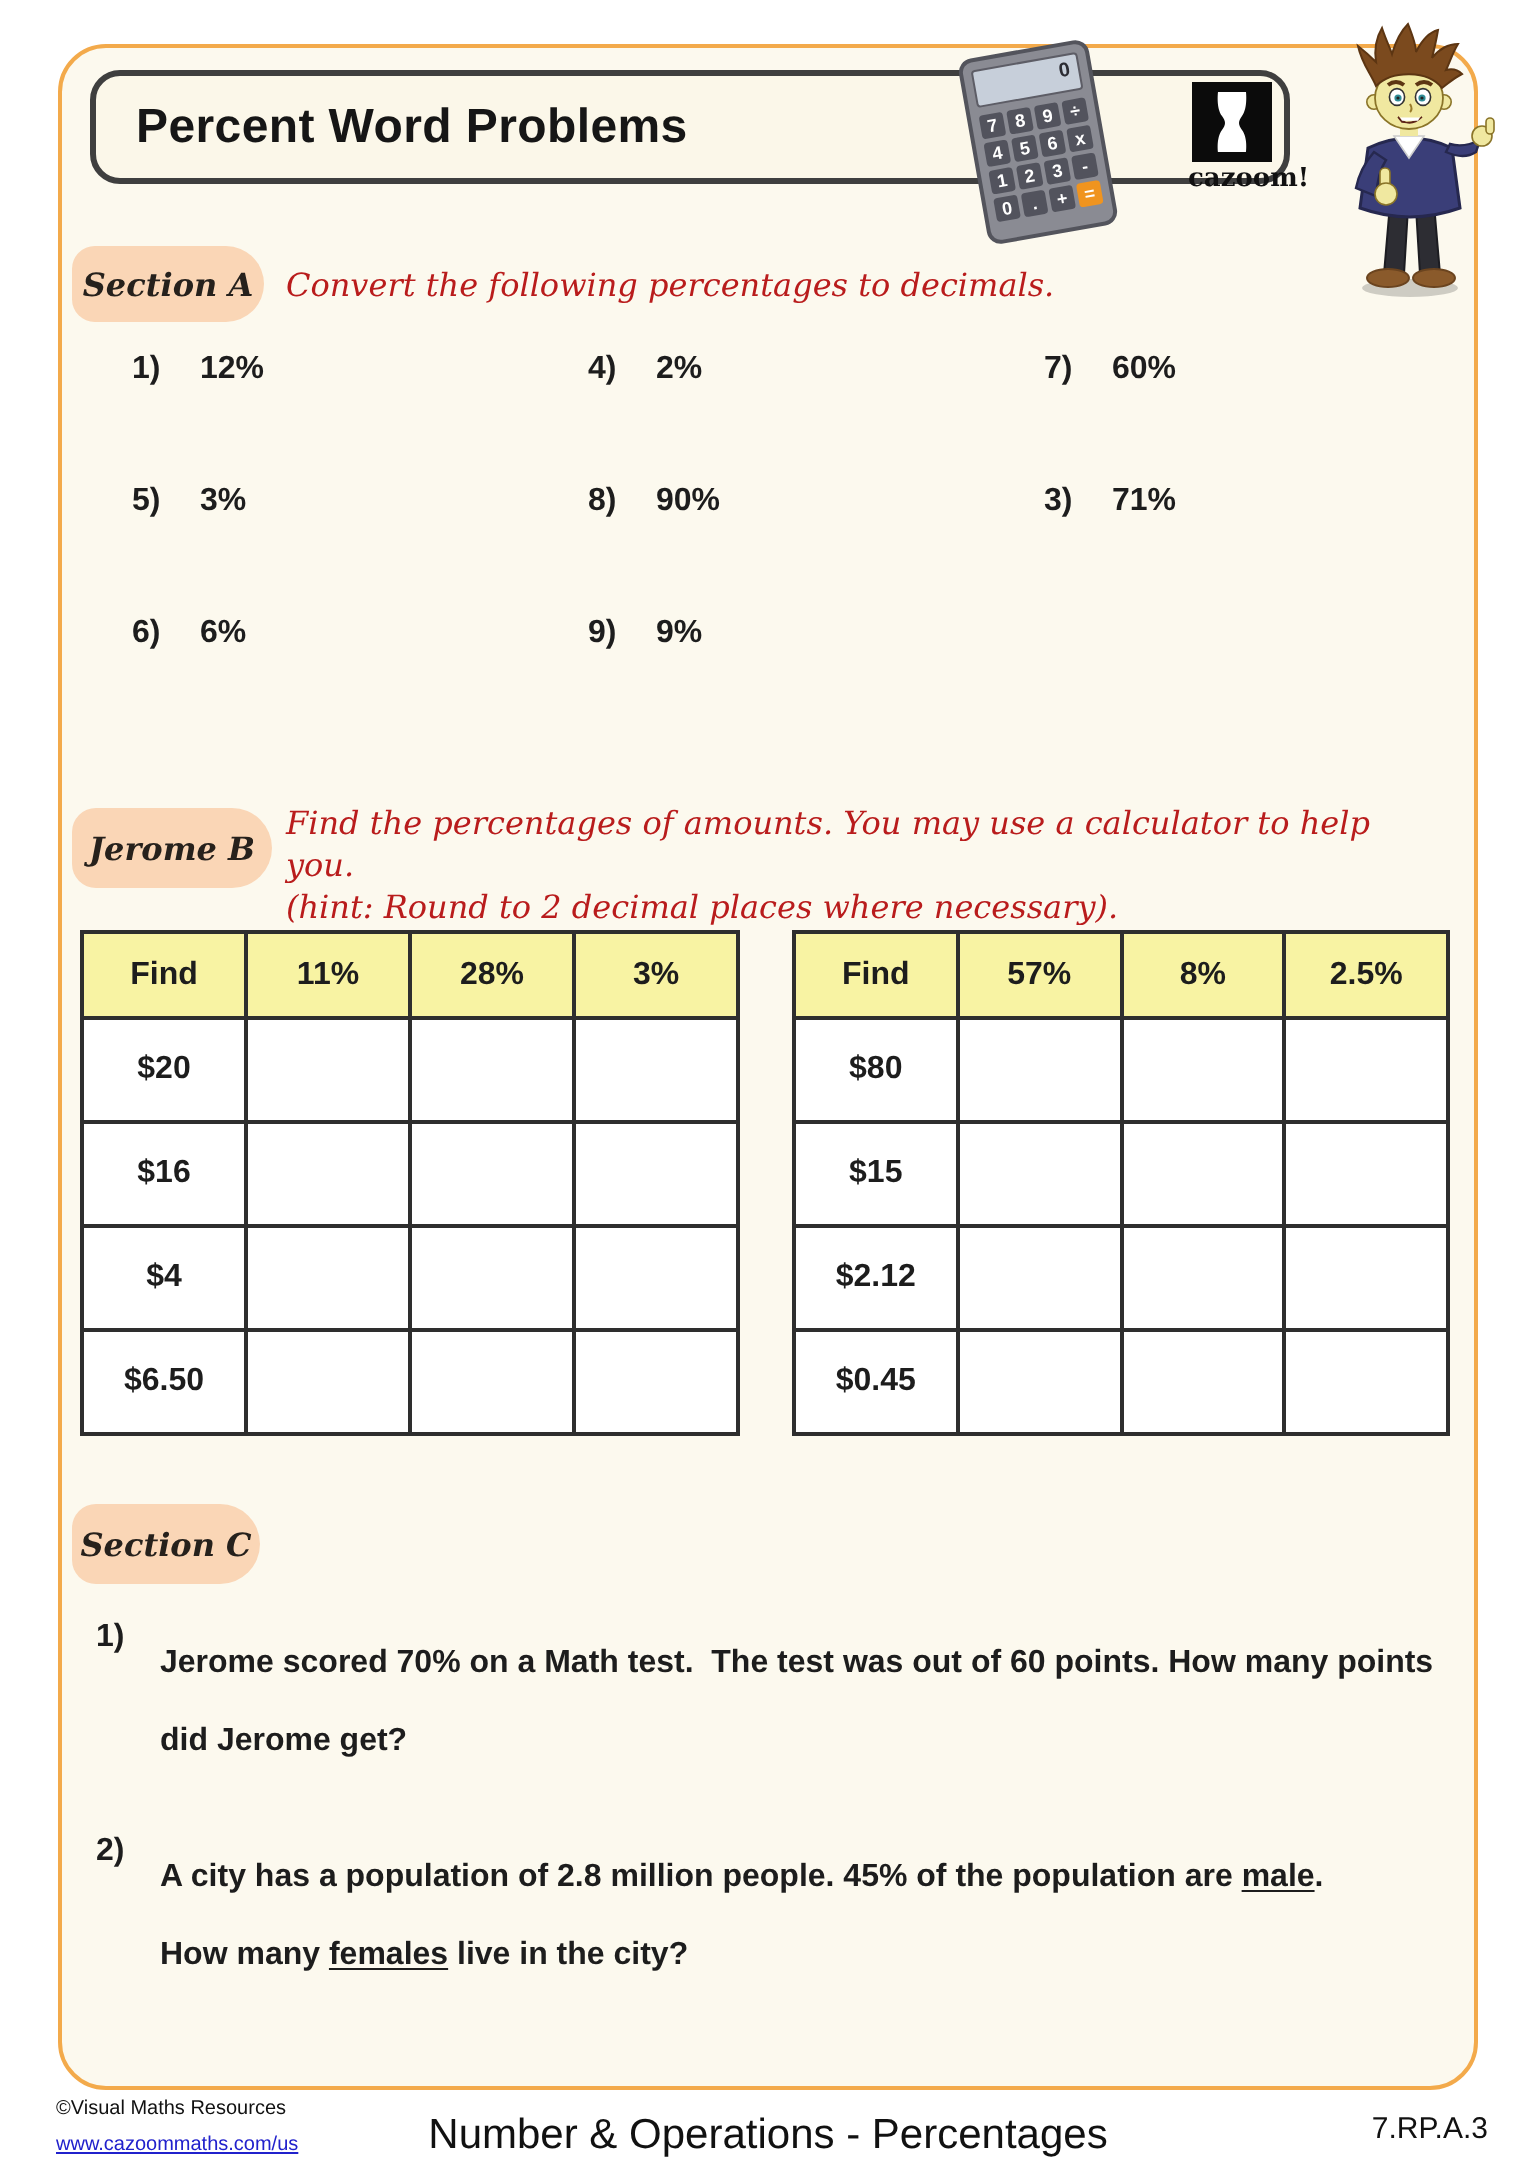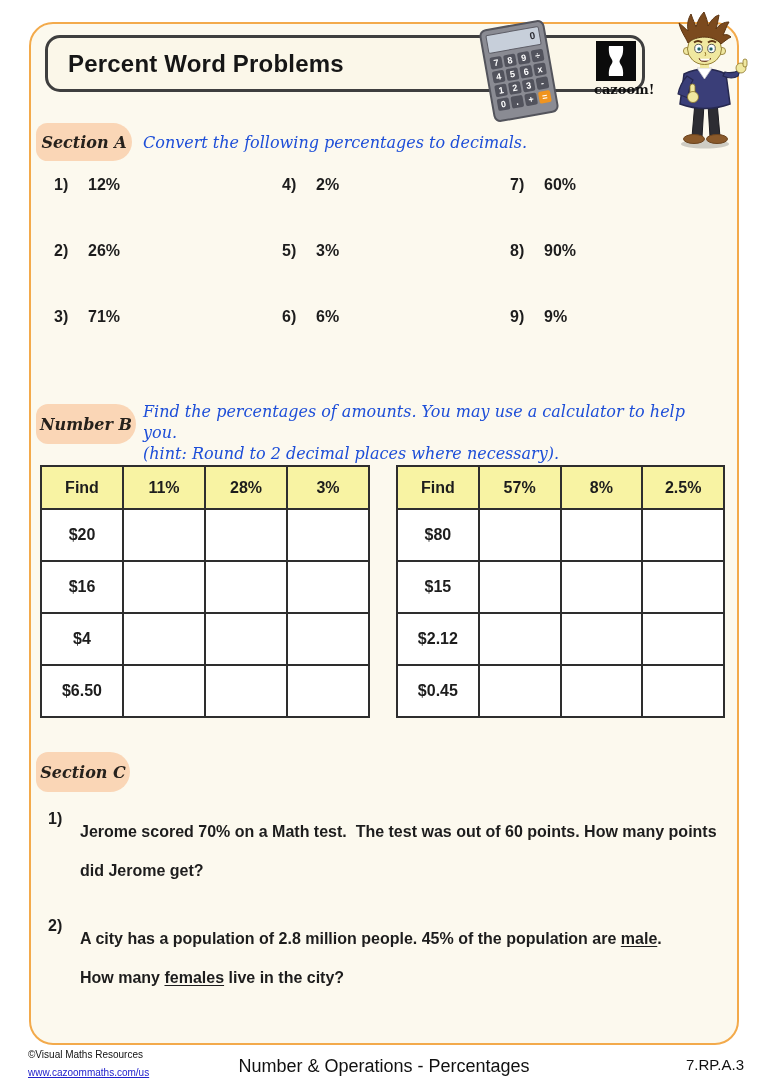--- a/index.html
+++ b/index.html
@@ -34,26 +34,26 @@
   .character{position:absolute;left:650px;top:10px;width:110px;height:144px;z-index:4;}
 
   
   .section-label{position:absolute;background:var(--section_label_bg,#FAD6B6);
         border-radius:12px 20px 20px 12px;display:flex;align-items:center;justify-content:center;
         font-family:"DejaVu Serif",serif;font-style:italic;font-weight:bold;font-size:16px;color:#26211c;}
   .lbl-a{left:36px;top:123px;width:96px;height:38px;}
   .lbl-b{left:36px;top:404px;width:100px;height:40px;}
   .lbl-c{left:36px;top:752px;width:94px;height:40px;}
   .instruction{position:absolute;font-family:"DejaVu Serif",serif;font-style:italic;
-        font-size:16px;color:#1d4ed8;line-height:21px;}
+        font-size:16px;color:#b91c1c;line-height:21px;}
   .instr-a{left:143px;top:132px;}
   .instr-b{left:143px;top:401px;width:580px;}
 
   
-  .probs-a{position:absolute;left:54px;top:176px;width:690px;display:grid;
+  .probs-a{position:absolute;left:66px;top:176px;width:690px;display:grid;
         grid-template-columns:228px 228px 228px;grid-template-rows:66px 66px 66px;}
   .prob-a{font-size:16px;font-weight:bold;}
   .prob-a .num{display:inline-block;width:34px;}
 
   
   .wtable{position:absolute;border-collapse:collapse;table-layout:fixed;}
   .wtable td,.wtable th{border:2px solid #2e2e2e;padding:0;}
   .wtable th{height:41px;background:var(--table_header_bg,#F8F3A3);font-size:16px;font-weight:bold;color:#1d1d1d;}
   .wtable td{height:50px;background:#ffffff;font-size:16px;font-weight:bold;text-align:center;}
   .table-1{left:40px;top:465px;width:330px;}
@@ -64,21 +64,21 @@
   .prob-c .num{width:32px;flex:none;}
   .prob-c .ptext{width:660px;}
   .pline{white-space:pre-wrap;margin-top:13px;}
   .u{text-decoration:underline;text-underline-offset:2px;}
   .pc1{top:806px;}
   .pc2{top:913px;}
 
   
   .footer-left{position:absolute;left:28px;top:1046px;font-size:10px;line-height:18px;color:#111;}
   .footer-link{color:var(--link_blue,#2121CC);text-decoration:underline;cursor:pointer;}
-  .footer-center{position:absolute;left:0;right:0;top:1056px;text-align:center;font-size:18px;color:#111;}
+  .footer-center{position:absolute;left:0;right:0;top:1056px;text-align:center;font-size:21px;color:#111;}
   .footer-right{position:absolute;right:24px;top:1056px;font-size:15px;color:#111;}
 </style>
 </head>
 <body>
 
 <div class="sheet">
   <div class="outer-border"></div>
 
   <div class="title-box">
     <h1>Percent Word Problems</h1>
@@ -146,29 +146,28 @@
     <path d="M50,48.8 L60,48.8 L59,50.4 L51,50.4 Z" fill="#ffffff"></path>
   </svg>
 
   <div class="section-label lbl-a">Section A</div>
   <div class="instruction instr-a">Convert the following percentages to decimals.</div>
 
   <div class="probs-a">
     <div class="prob-a"><span class="num">1)</span><span>12%</span></div>
     <div class="prob-a"><span class="num">4)</span><span>2%</span></div>
     <div class="prob-a"><span class="num">7)</span><span>60%</span></div>
-    <div class="prob-a"><span class="num">2)</span><span>26%</span></div>
     <div class="prob-a"><span class="num">5)</span><span>3%</span></div>
     <div class="prob-a"><span class="num">8)</span><span>90%</span></div>
     <div class="prob-a"><span class="num">3)</span><span>71%</span></div>
     <div class="prob-a"><span class="num">6)</span><span>6%</span></div>
     <div class="prob-a"><span class="num">9)</span><span>9%</span></div>
   </div>
 
-  <div class="section-label lbl-b">Number B</div>
+  <div class="section-label lbl-b">Jerome B</div>
   <div class="instruction instr-b">
     <div>Find the percentages of amounts. You may use a calculator to help you.</div>
     <div>(hint: Round to 2 decimal places where necessary).</div>
   </div>
 
   <table class="wtable table-1">
     <tbody>
         <tr>
       <th>Find</th>
       <th>11%</th>

